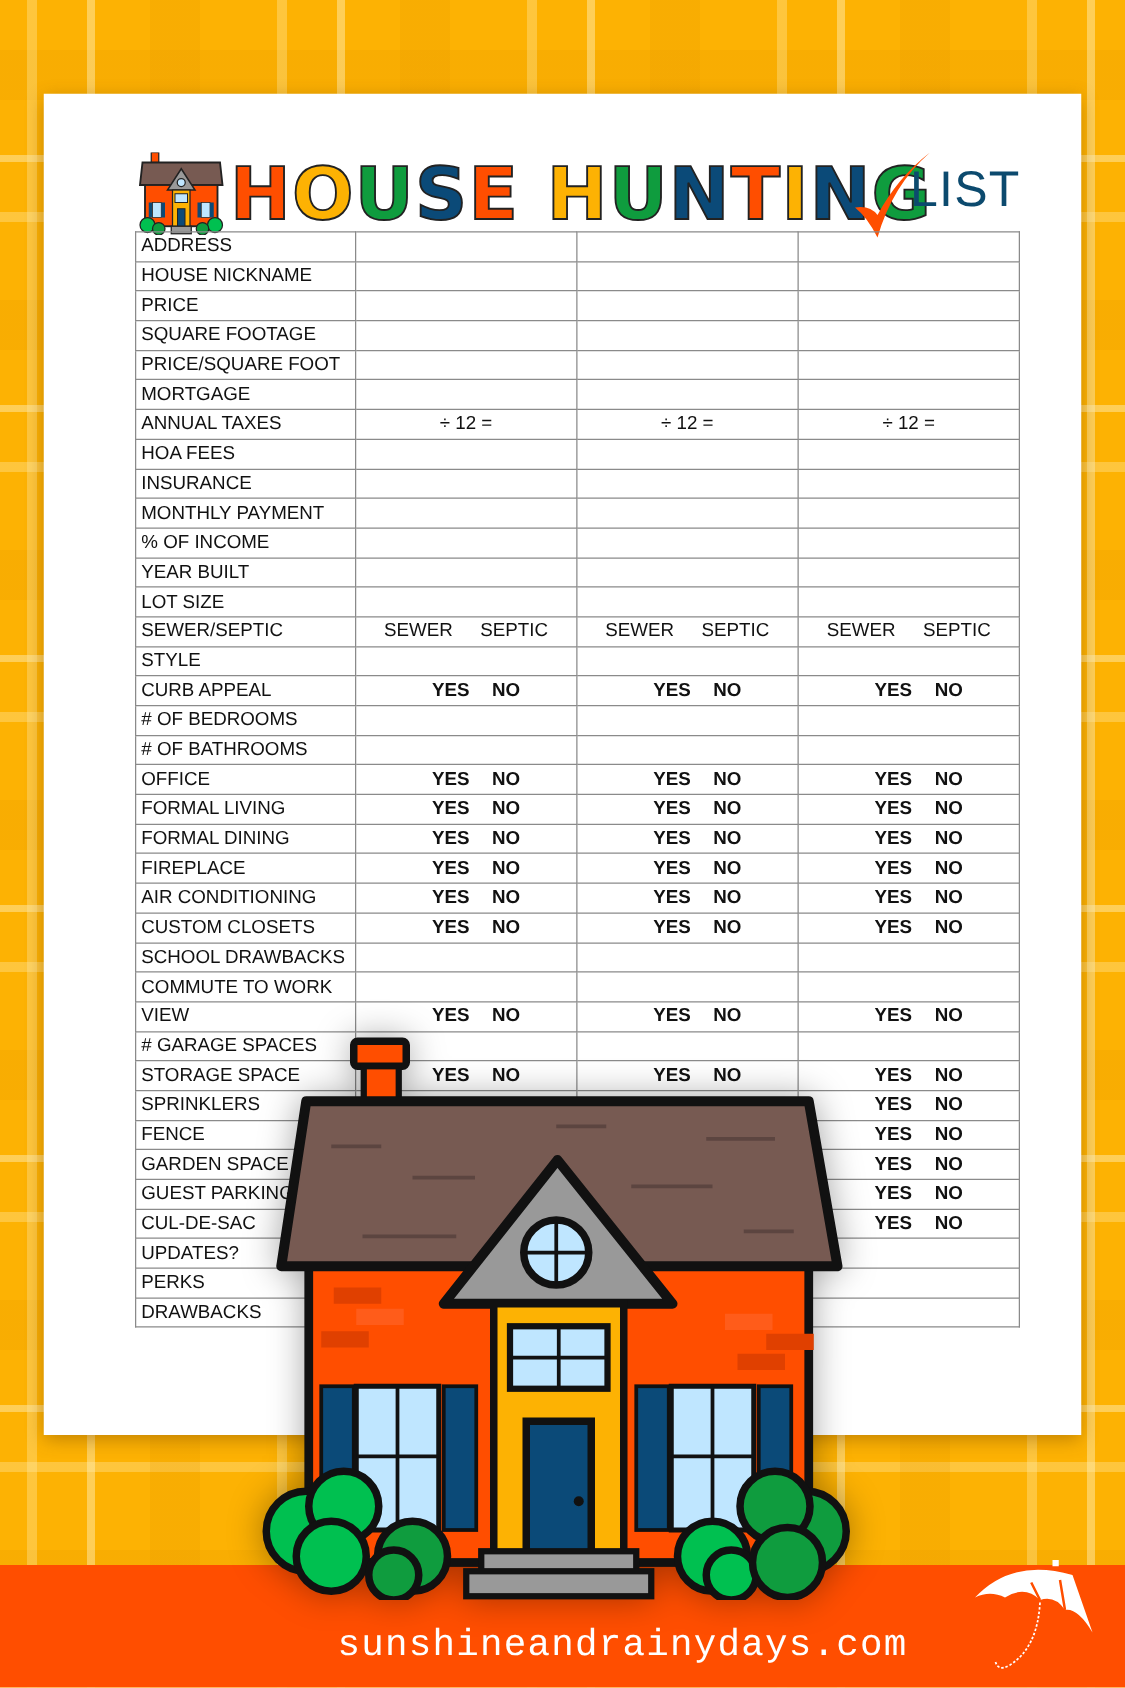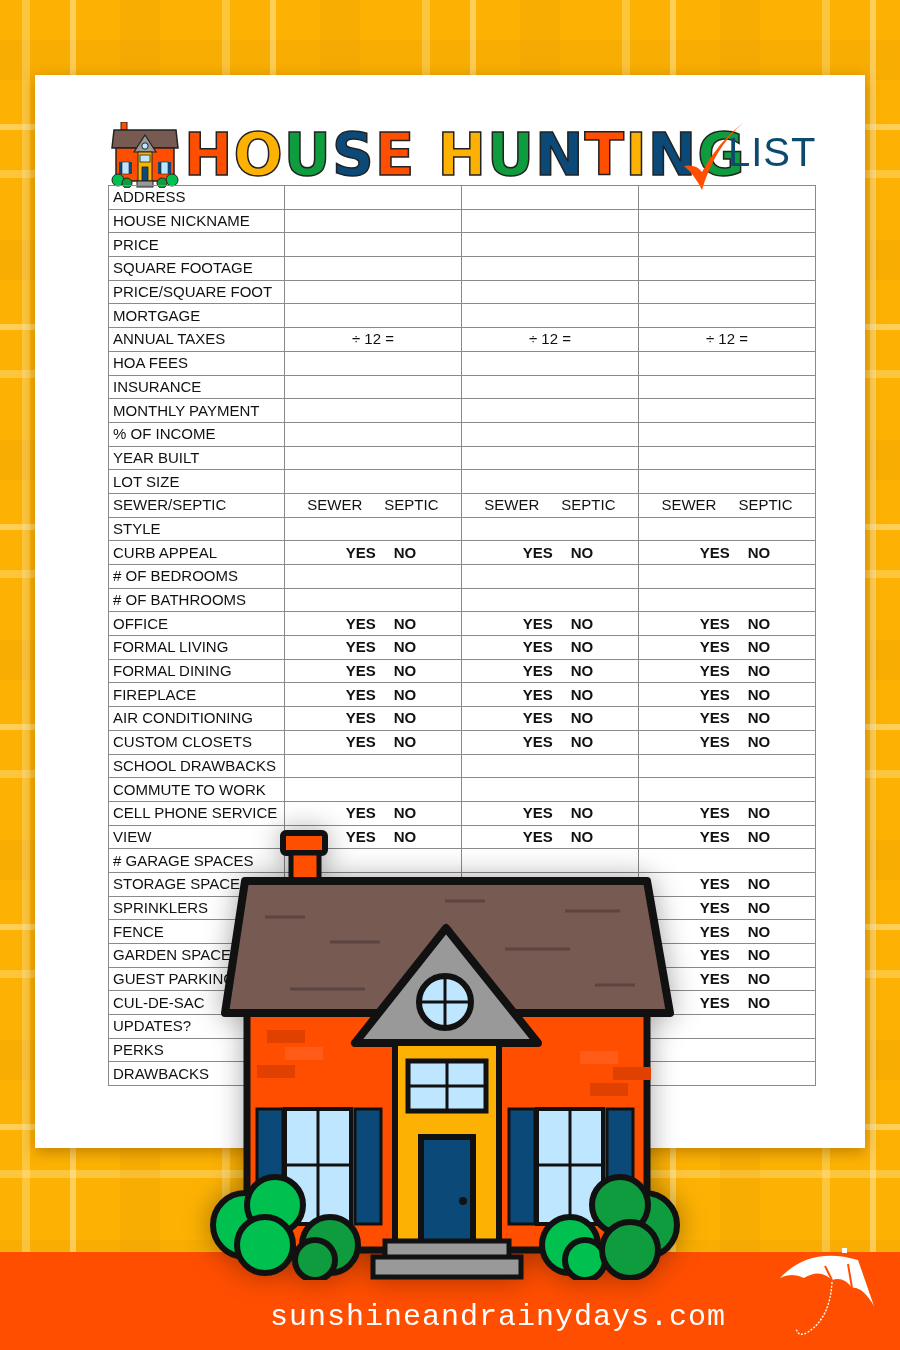--- a/index.html
+++ b/index.html
@@ -217,26 +217,20 @@
         <td class="val"></td>
         <td class="val"></td>
       </tr>
       <tr>
         <td class="lbl">COMMUTE TO WORK</td>
         <td class="val"></td>
         <td class="val"></td>
         <td class="val"></td>
       </tr>
       <tr>
-        <td class="lbl">CELL PHONE SERVICE</td>
-        <td class="val yn"><span class="opt">YES</span><span class="opt">NO</span></td>
-        <td class="val yn"><span class="opt">YES</span><span class="opt">NO</span></td>
-        <td class="val yn"><span class="opt">YES</span><span class="opt">NO</span></td>
-      </tr>
-      <tr>
         <td class="lbl">VIEW</td>
         <td class="val yn"><span class="opt">YES</span><span class="opt">NO</span></td>
         <td class="val yn"><span class="opt">YES</span><span class="opt">NO</span></td>
         <td class="val yn"><span class="opt">YES</span><span class="opt">NO</span></td>
       </tr>
       <tr>
         <td class="lbl"># GARAGE SPACES</td>
         <td class="val"></td>
         <td class="val"></td>
         <td class="val"></td>

